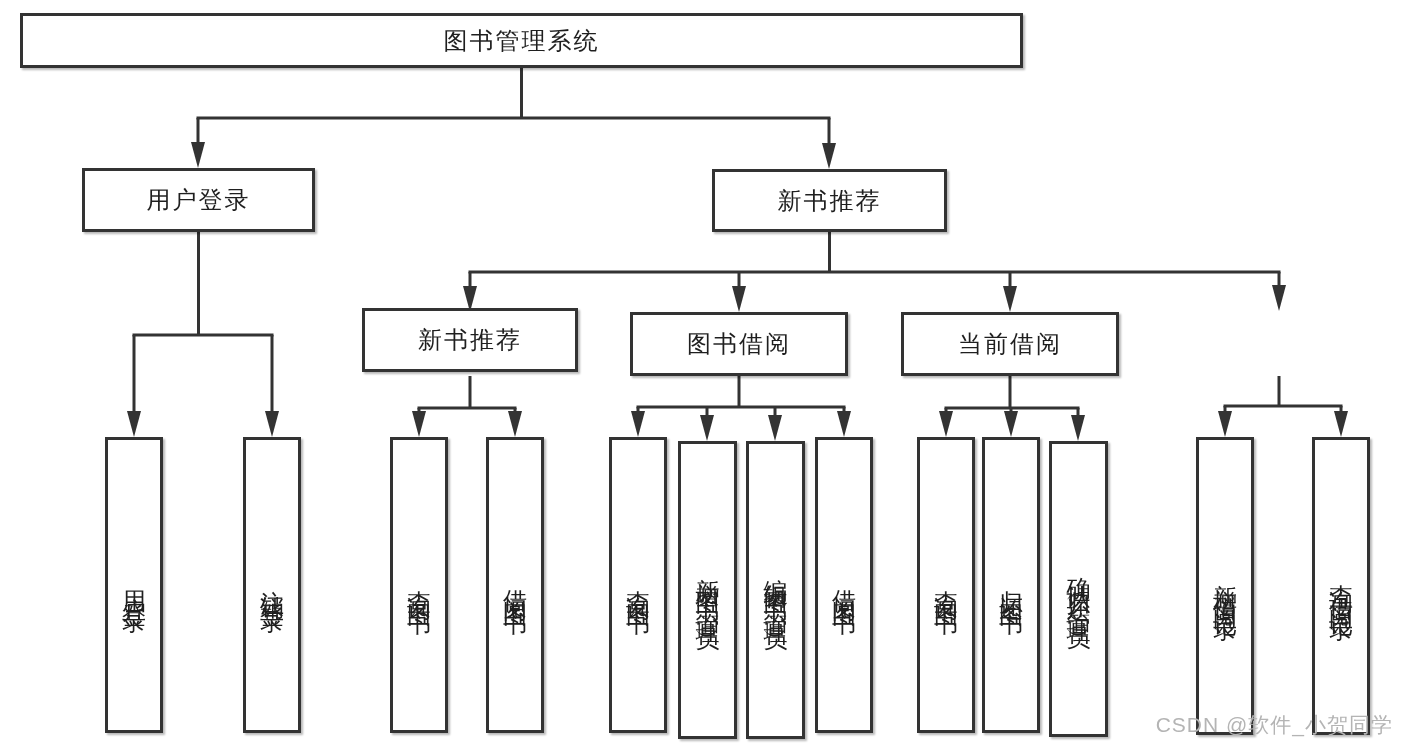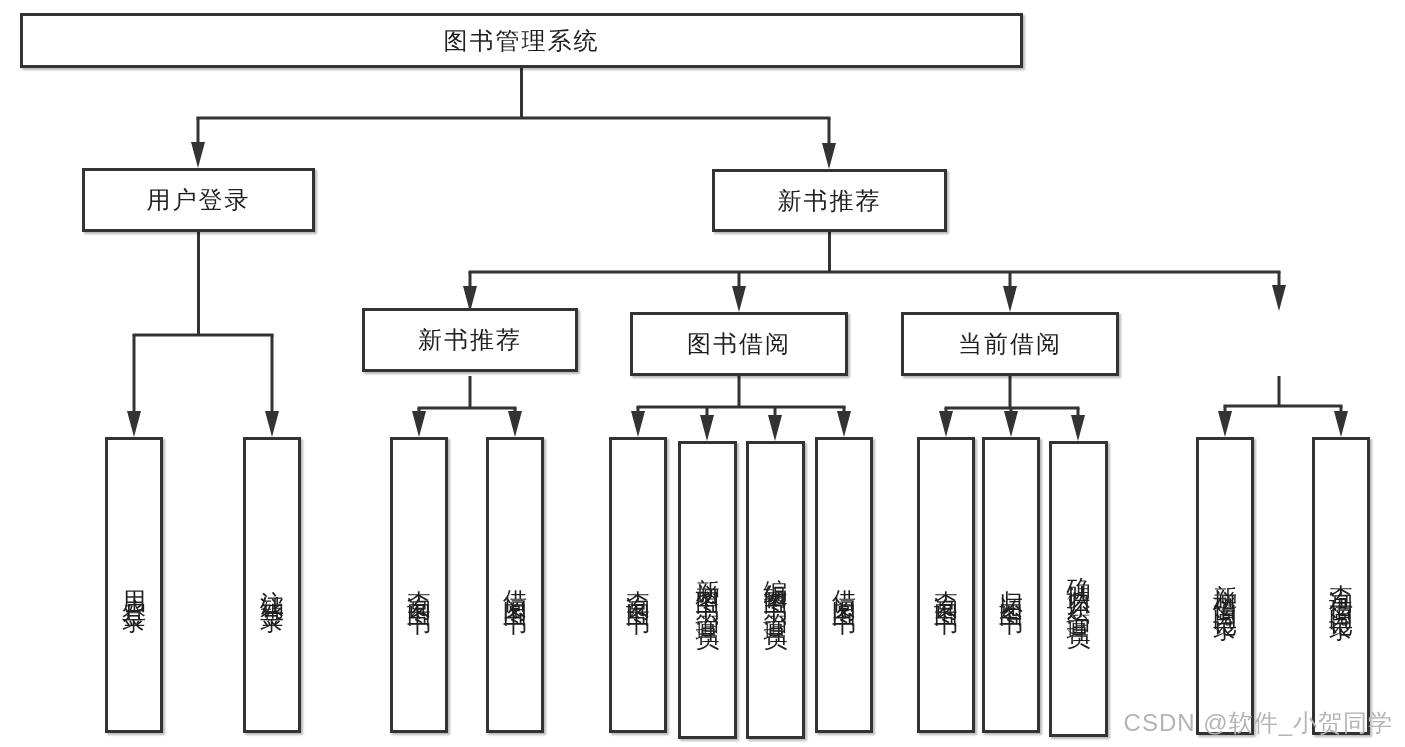--- a/index.html
+++ b/index.html
@@ -39,21 +39,21 @@
     writing-mode:vertical-rl;
     text-orientation:mixed;
     letter-spacing:7px;
     line-height:50px;
     white-space:normal;
   }
   .watermark{
     position:absolute;
     right:12px;
     bottom:8px;
-    font-size:24px;
+    font-size:21px;
     letter-spacing:1px;
     color:var(--watermark);
     z-index:5;
     white-space:nowrap;
   }
 </style>
 </head>
 <body>
 
 <div class="canvas">

